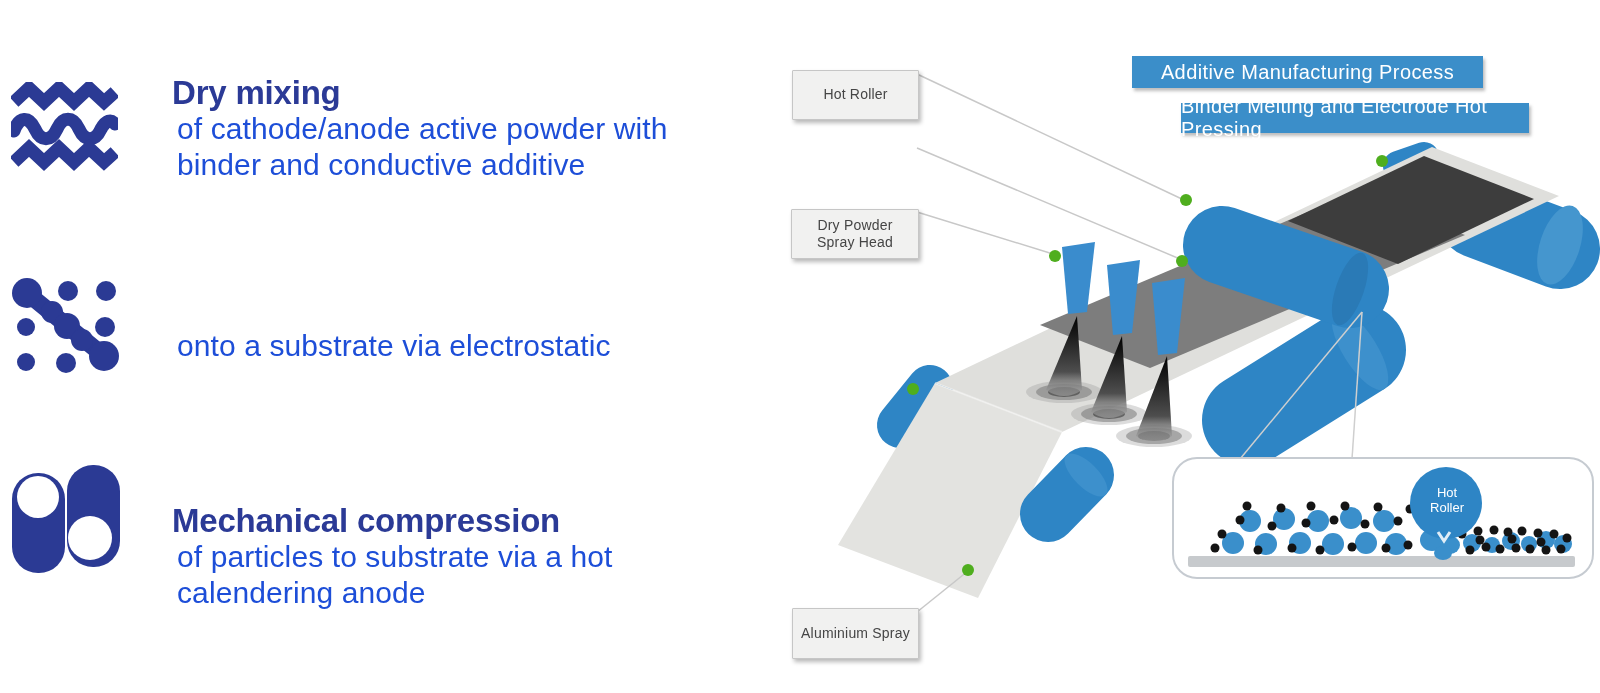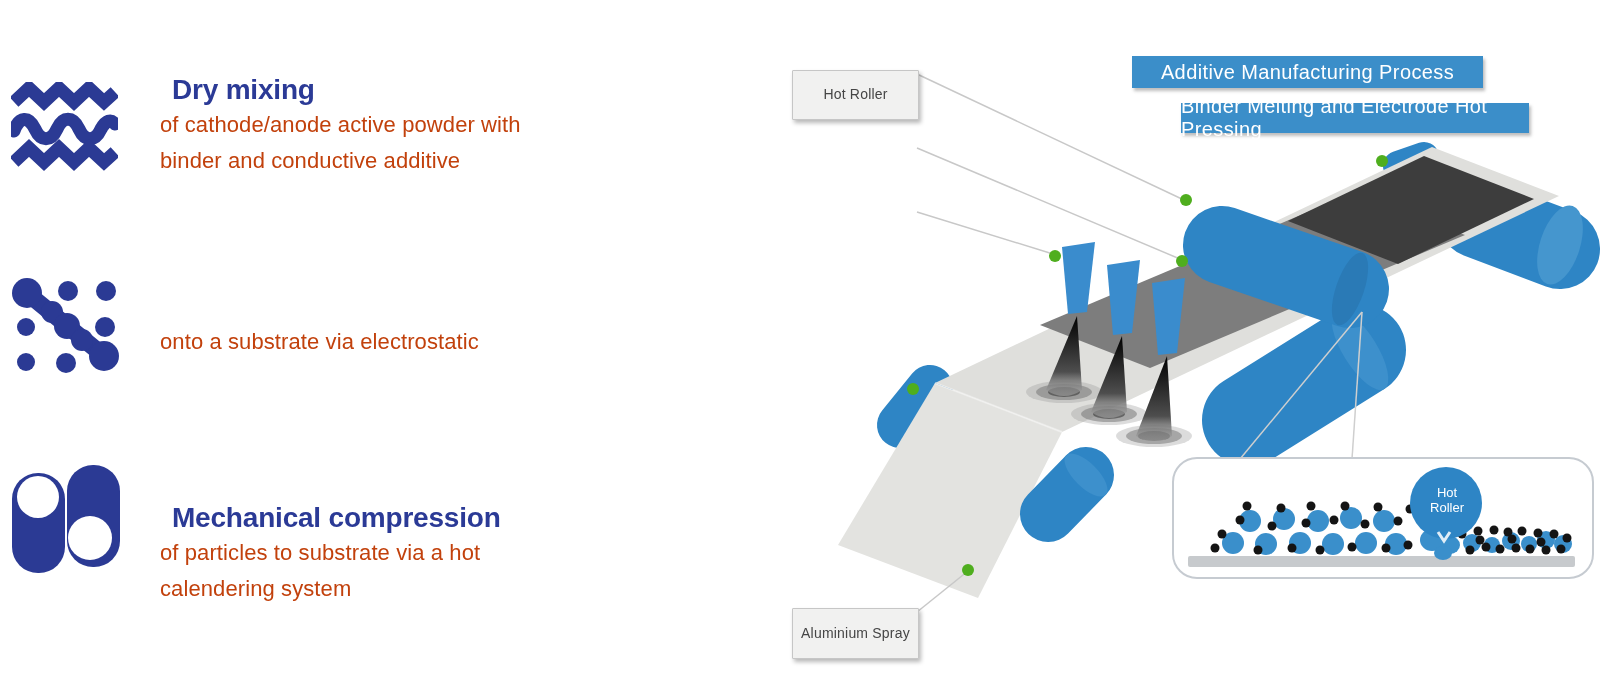--- a/index.html
+++ b/index.html
@@ -1,23 +1,23 @@
 <!DOCTYPE html>
 <html><head>
 <meta charset="utf-8">
 <style>
   html,body{margin:0;padding:0;background:#fff;width:1600px;height:693px;overflow:hidden;
     font-family:"Liberation Sans",sans-serif;}
   .stage{position:relative;width:1600px;height:693px;background:#ffffff;}
 
   
   .feature-icon{position:absolute;}
-  .feature-title{position:absolute;left:172px;font-weight:bold;font-size:28px;
+  .feature-title{position:absolute;left:172px;font-weight:bold;font-size:33px;
     color:#2b3a96;letter-spacing:-0.2px;white-space:nowrap;}
-  .feature-line{position:absolute;left:160px;font-size:22px;color:#c2410c;
+  .feature-line{position:absolute;left:177px;font-size:30px;color:#1d4ed8;
     letter-spacing:0.1px;white-space:nowrap;}
 
   
   .diagram-svg{position:absolute;left:760px;top:0;width:840px;height:693px;}
   .callout{position:absolute;background:#f1f1f0;border:1px solid #c6c6c6;
     box-shadow:2px 3px 4px rgba(0,0,0,0.28);display:flex;flex-direction:column;
     align-items:center;justify-content:center;text-align:center;color:#454545;
     font-size:14px;line-height:1.25;letter-spacing:0.2px;border-radius:1px;}
   .banner{position:absolute;background:#3b8ec9;color:#ffffff;display:flex;
     align-items:center;justify-content:center;font-size:20px;letter-spacing:0.4px;
@@ -58,21 +58,21 @@
   <div class="feature-line" style="top:329px">onto a substrate via electrostatic</div>
 
   <svg class="feature-icon" style="left:12px;top:465px" width="108" height="110" viewBox="0 0 108 110">
     <rect x="0" y="8" width="53" height="100" rx="26" fill="#2b3a94"></rect>
     <circle cx="26" cy="32" r="21" fill="#ffffff"></circle>
     <rect x="55" y="0" width="53" height="102" rx="26" fill="#2b3a94"></rect>
     <circle cx="78" cy="73" r="22" fill="#ffffff"></circle>
   </svg>
   <div class="feature-title" style="top:502px">Mechanical compression</div>
   <div class="feature-line" style="top:540px">of particles to substrate via a hot</div>
-  <div class="feature-line" style="top:576px">calendering system</div>
+  <div class="feature-line" style="top:576px">calendering anode</div>
 
   <svg class="diagram-svg" viewBox="760 0 840 693">
     <defs>
       <linearGradient id="coneG" x1="0" y1="0" x2="0" y2="1">
         <stop offset="0" stop-color="#000000"></stop>
         <stop offset="0.7" stop-color="#4e4e4e"></stop>
         <stop offset="1" stop-color="#a8a8a8" stop-opacity="0.55"></stop>
       </linearGradient>
     </defs>
 
@@ -236,20 +236,24 @@
       <circle cx="1055" cy="256" r="6"></circle>
       <circle cx="1186" cy="200" r="6"></circle>
       <circle cx="1182" cy="261" r="6"></circle>
       <circle cx="1382" cy="161" r="6"></circle>
     </g>
   </svg>
 
   <div class="callout" style="left:792px;top:70px;width:125px;height:48px">
     <span>Hot Roller</span>
   </div>
+  <div class="callout" style="left:791px;top:209px;width:126px;height:48px">
+    <span>Dry Powder</span>
+    <span>Spray Head</span>
+  </div>
   <div class="callout" style="left:792px;top:608px;width:125px;height:49px">
     <span>Aluminium Spray</span>
   </div>
 
   <div class="banner" style="left:1132px;top:56px;width:351px;height:32px">
     <span>Additive Manufacturing Process</span>
   </div>
   <div class="banner" style="left:1181px;top:103px;width:348px;height:30px">
     <span>Binder Melting and Electrode Hot Pressing</span>
   </div>

